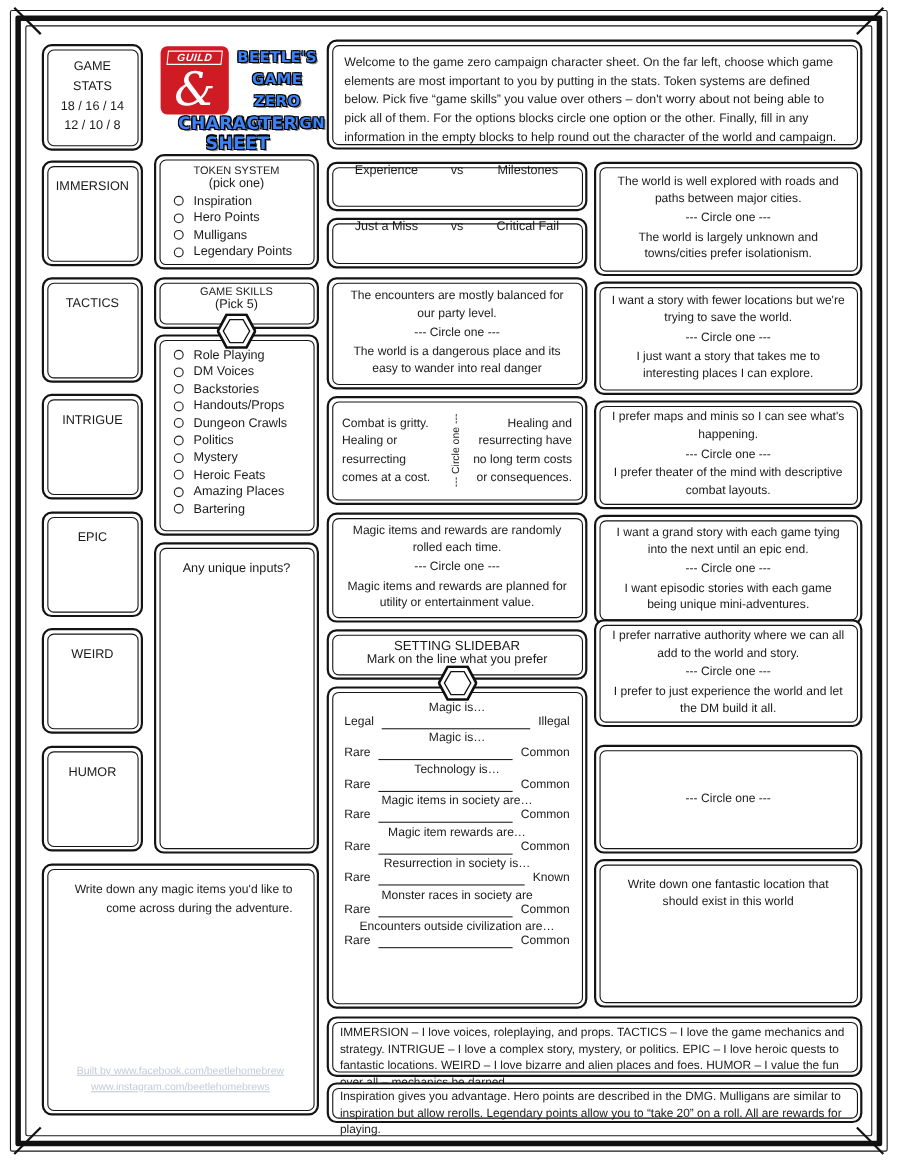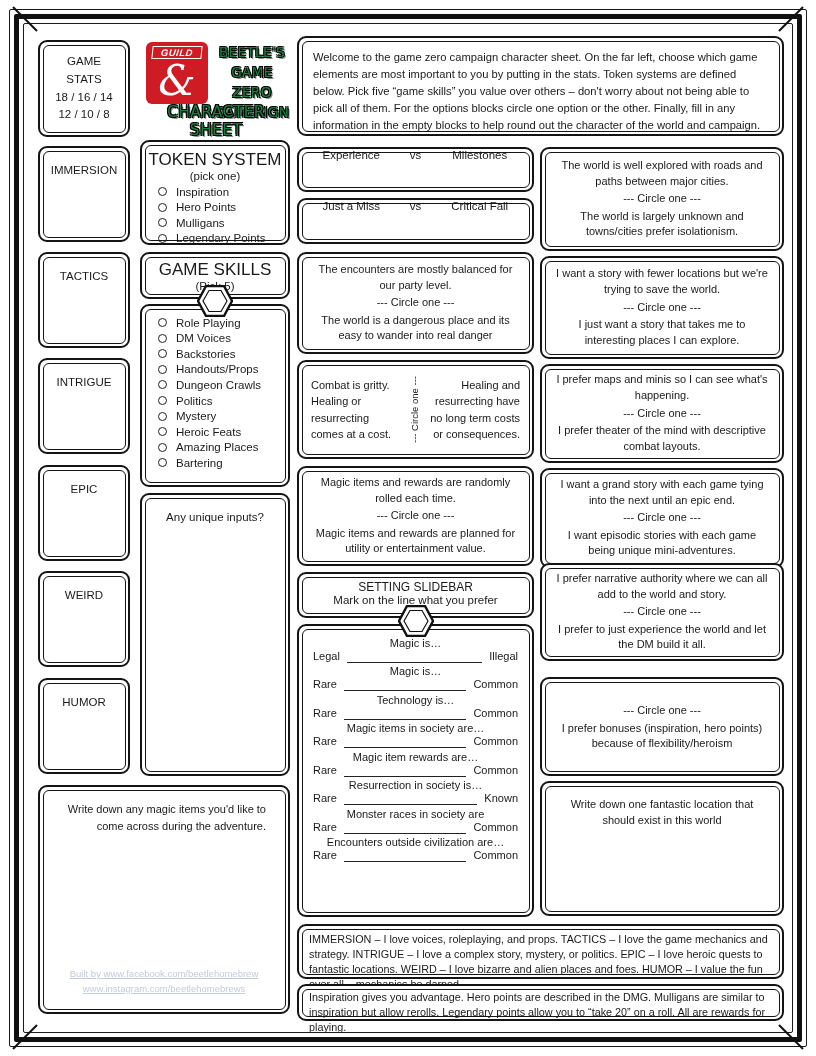--- a/index.html
+++ b/index.html
@@ -19,31 +19,31 @@
 
   .ctr{display:flex;flex-direction:column;align-items:center;justify-content:center;height:100%;text-align:center;}
   .toplab{padding-top:16px;text-align:center;font-size:11.5px;}
 
   
   #logo{position:absolute;left:146px;top:42px;width:62px;height:62px;border-radius:6px;
         display:flex;flex-direction:column;align-items:center;}
   #logo .band{margin-top:4px;width:48px;border:1.2px solid #fff;transform:skewX(-6deg);
         font-size:9.5px;font-weight:800;font-style:italic;color:#fff;text-align:center;letter-spacing:.5px;}
   #logo .amp{font-family:"DejaVu Serif",serif;font-style:italic;font-size:42px;line-height:44px;color:#fff;}
-  .wordart{font-family:"DejaVu Sans",sans-serif;font-weight:400;color:#15803d;letter-spacing:.4px;
+  .wordart{font-family:"DejaVu Sans",sans-serif;font-weight:700;color:#3b82f6;letter-spacing:.4px;
         text-shadow:-1px -1px 0 #000,1px -1px 0 #000,-1px 1px 0 #000,1px 1px 0 #000,2px 2px 0 #8f8f8f;}
   #titleblock{position:absolute;left:212px;top:42px;width:80px;text-align:center;}
   #titleblock div{font-size:13.5px;line-height:20px;}
   #title4{position:absolute;left:140px;top:103px;width:152px;text-align:center;font-size:15.5px;}
   #ver{position:absolute;left:140px;top:121px;width:150px;text-align:right;font-size:8px;font-weight:bold;margin-top:40px;}
 
   .welcome{font-size:11.2px;line-height:1.52;text-align:left;padding:11px 14px;}
 
   
-  .listtitle{font-size:17px;text-align:center;padding-top:8px;}
+  .listtitle{font-size:10px;text-align:center;padding-top:8px;}
   .listsub{font-size:11.5px;text-align:center;}
   .opt{display:flex;align-items:center;gap:9px;padding-left:16px;margin-top:3.6px;font-size:11.5px;}
   .bullet{width:7px;height:7px;border:1.2px solid #222;border-radius:50%;flex:none;}
 
   
   .hex{position:absolute;z-index:3;}
 
   
   .vsrow{display:flex;align-items:flex-start;height:100%;font-size:11.5px;padding:0 18px;box-sizing:border-box;}
   .vsrow .side{flex:1;text-align:center;}
@@ -350,21 +350,20 @@
   <div class="frame" style="left:540px;top:563px;width:244px;height:98px;">
     <div class="cblk">
       <div>I prefer narrative authority where we can all add to the world and story.</div>
       <div class="div">--- Circle one ---</div>
       <div>I prefer to just experience the world and let the DM build it all.</div>
     </div>
   </div>
   <div class="frame" style="left:540px;top:677px;width:244px;height:99px;">
     <div class="cblk">
       <div class="div">--- Circle one ---</div>
-      <div>I prefer bonuses (inspiration, hero points) because of flexibility/heroism</div>
     </div>
   </div>
   <div class="frame" style="left:540px;top:781px;width:244px;height:135px;">
     <div style="padding:14px 20px 0 20px;text-align:center;font-size:11px;line-height:1.45;">Write down one fantastic  location that should exist in this world</div>
   </div>
 
   <div class="frame" style="left:38px;top:785px;width:252px;height:229px;">
     <div style="padding:14px 22px 0 22px;text-align:right;font-size:11px;line-height:1.5;">Write down any magic items you'd like to come across during the adventure.</div>
     <div class="credits">
       <div>Built by www.facebook.com/beetlehomebrew</div>

